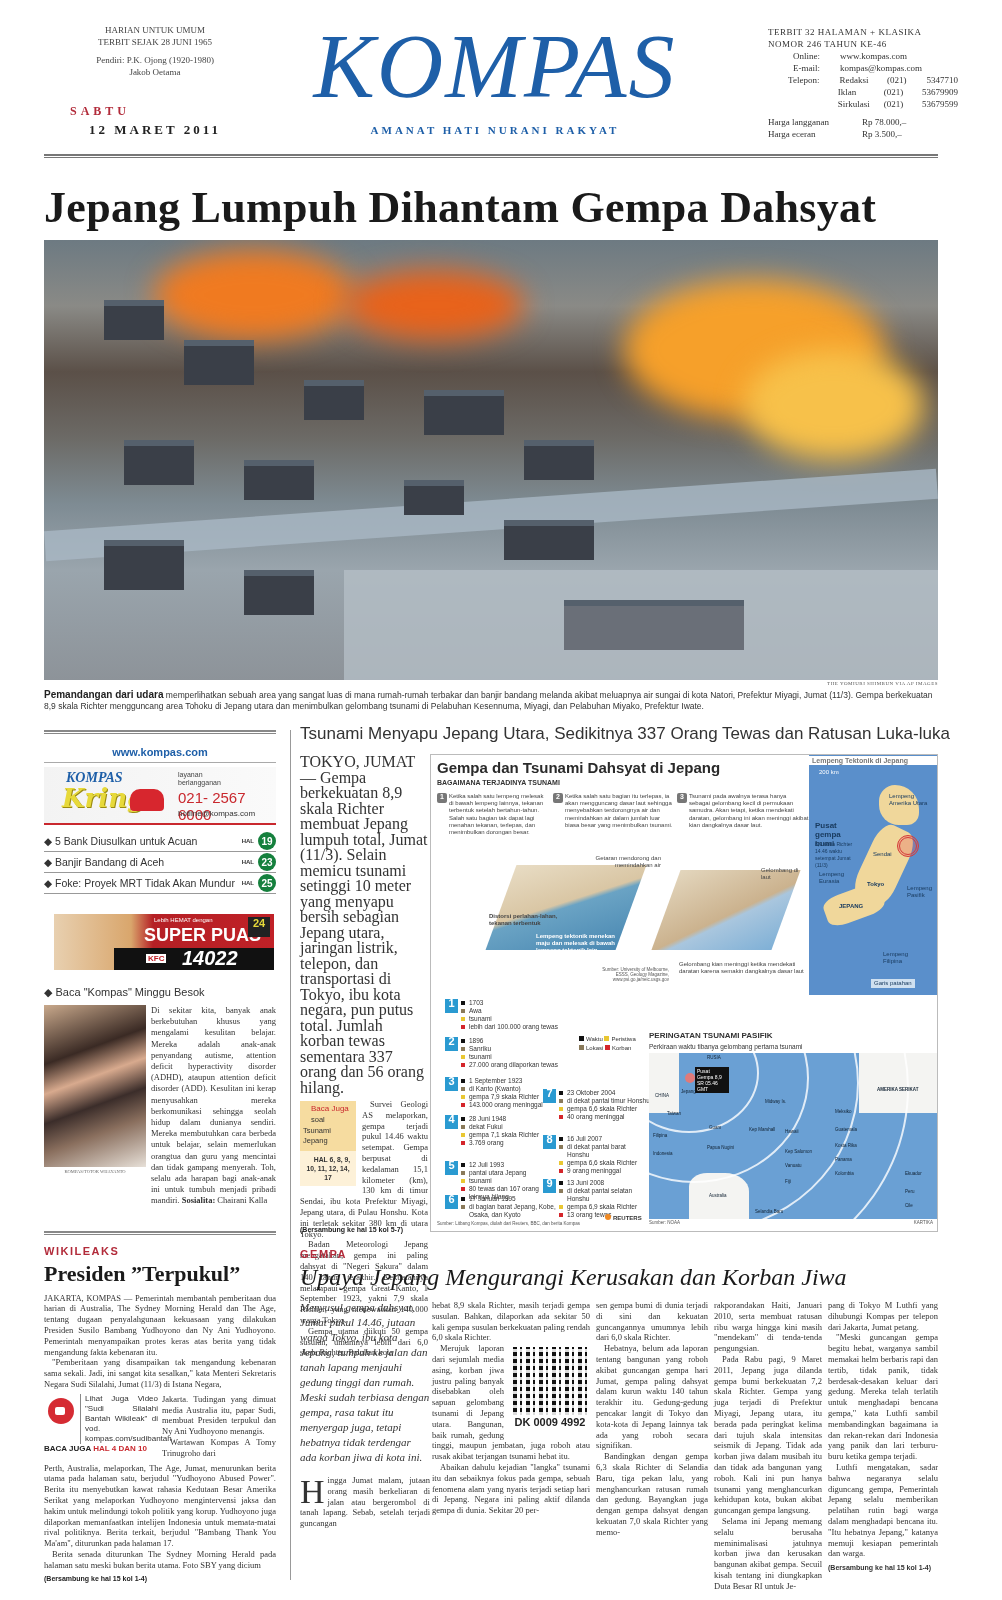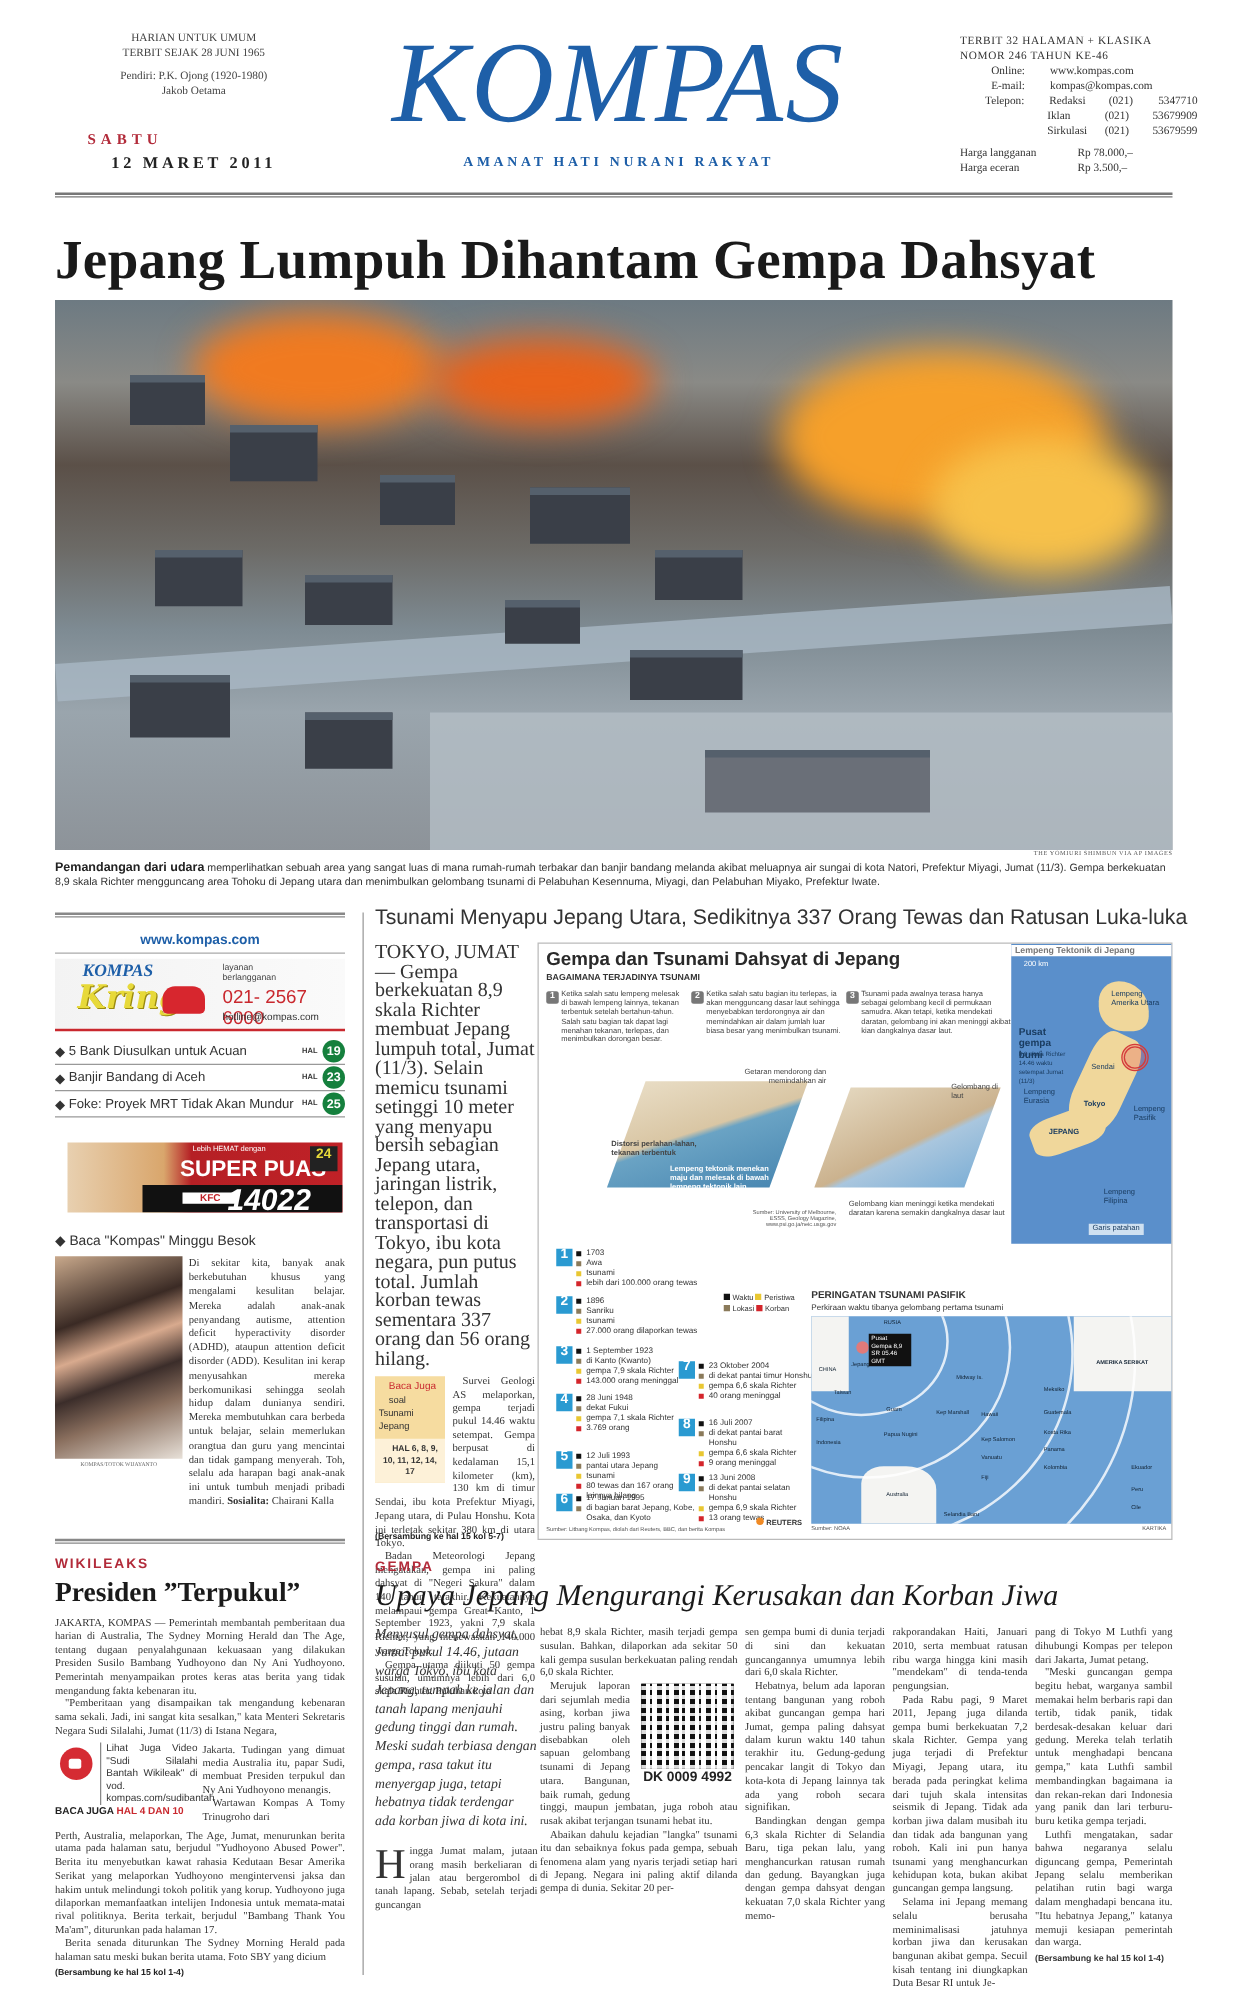--- a/index.html
+++ b/index.html
@@ -37,22 +37,22 @@
 .kring .mail{position:absolute;left:134px;top:42px;font-size:8px;color:#333}
 .toc{margin-top:6px;font-family:"Liberation Sans",sans-serif}
 .toc .it{display:flex;align-items:center;height:21px;border-bottom:1px solid #999;font-size:10.5px;color:#333}
 .toc .it .t{flex:1}
 .toc .hal{font-size:6px;font-weight:bold;margin-right:4px}
 .toc .pg{width:18px;height:18px;border-radius:50%;background:#15803d;color:#fff;font-weight:bold;font-size:10px;display:flex;align-items:center;justify-content:center}
 .kfc{margin:20px 0 0 10px;width:220px;height:56px;background:linear-gradient(90deg,#e8d0b0 0%,#d9a66c 35%,#b52025 45%,#c02127 100%);position:relative;font-family:"Liberation Sans",sans-serif;overflow:hidden}
 .kfc .lh{position:absolute;left:100px;top:3px;font-size:6px;color:#fff}
 .kfc .sp{position:absolute;left:90px;top:11px;font-size:18px;font-weight:bold;color:#fff}
 .kfc .bar{position:absolute;left:60px;top:34px;width:160px;height:22px;background:#111}
-.kfc .nm{position:absolute;left:128px;top:33px;font-size:24px;font-weight:bold;font-style:italic;color:#fff}
-.kfc .kf{position:absolute;left:92px;top:40px;font-size:8px;color:#c02127;background:#fff;padding:0 14px;font-weight:bold}
+.kfc .nm{position:absolute;left:128px;top:33px;font-size:20px;font-weight:bold;font-style:italic;color:#fff}
+.kfc .kf{position:absolute;left:92px;top:40px;font-size:8px;color:#c02127;background:#fff;padding:0 2px;font-weight:bold}
 .kfc .h24{position:absolute;right:4px;top:3px;width:22px;height:20px;background:#222;color:#e7d93a;font-size:11px;text-align:center;font-weight:bold}
 .besok{margin-top:16px;font-size:11px;color:#333;font-family:"Liberation Sans",sans-serif}
 .besok-body{display:flex;margin-top:6px}
 .portrait{width:102px;height:162px;background:linear-gradient(160deg,#c9a98c 0%,#3a2a24 30%,#d8aa8e 45%,#3b2d2a 60%,#8a6f5e 75%,#e7e0d8 100%);flex-shrink:0}
 .besok-text{font-size:8.5px;line-height:11.2px;text-align:justify;padding-left:5px;color:#333}
 .pcredit{font-size:4.5px;color:#666;margin-top:2px;width:102px;text-align:center}
 .wl-rule{margin-top:24px}
 .wl-kicker{color:#b22b3a;font-weight:bold;letter-spacing:1.5px;font-size:11px;font-family:"Liberation Sans",sans-serif;margin-top:10px}
 .wl-head{font-size:22px;font-weight:bold;color:#1a1a1a;margin-top:4px}
 .wl-body{font-size:8.5px;line-height:10.8px;text-align:justify;color:#333;margin-top:6px}

